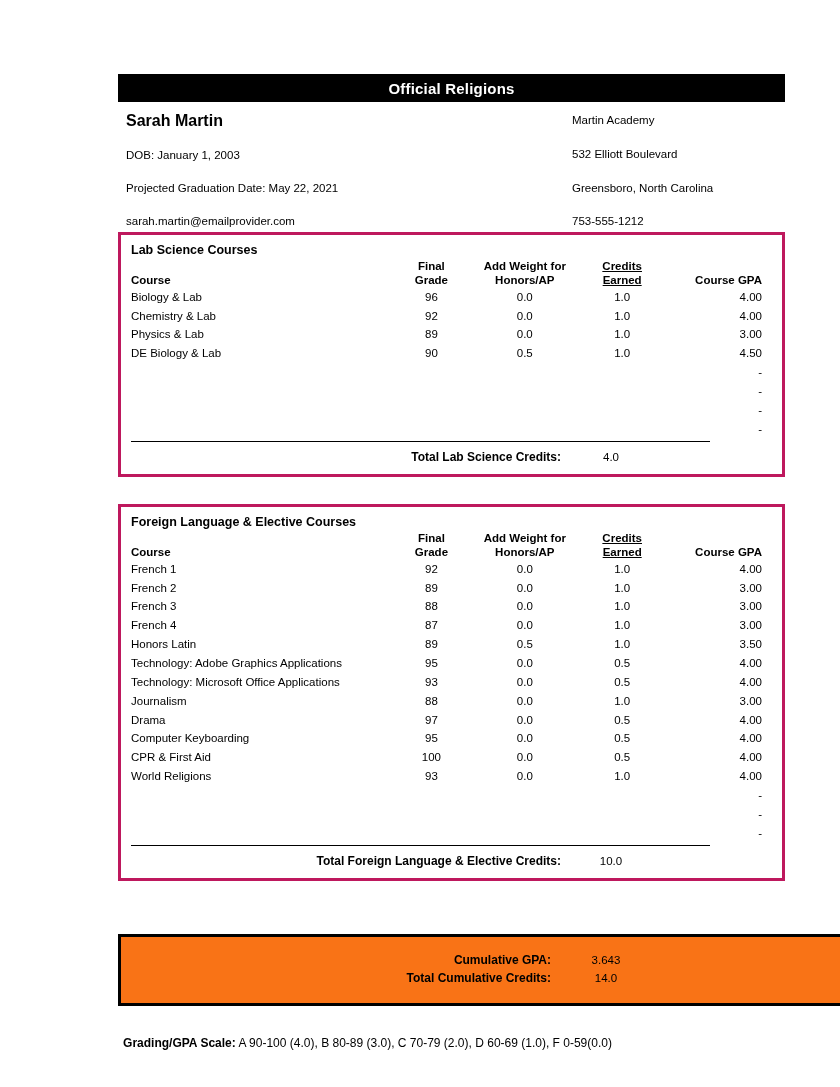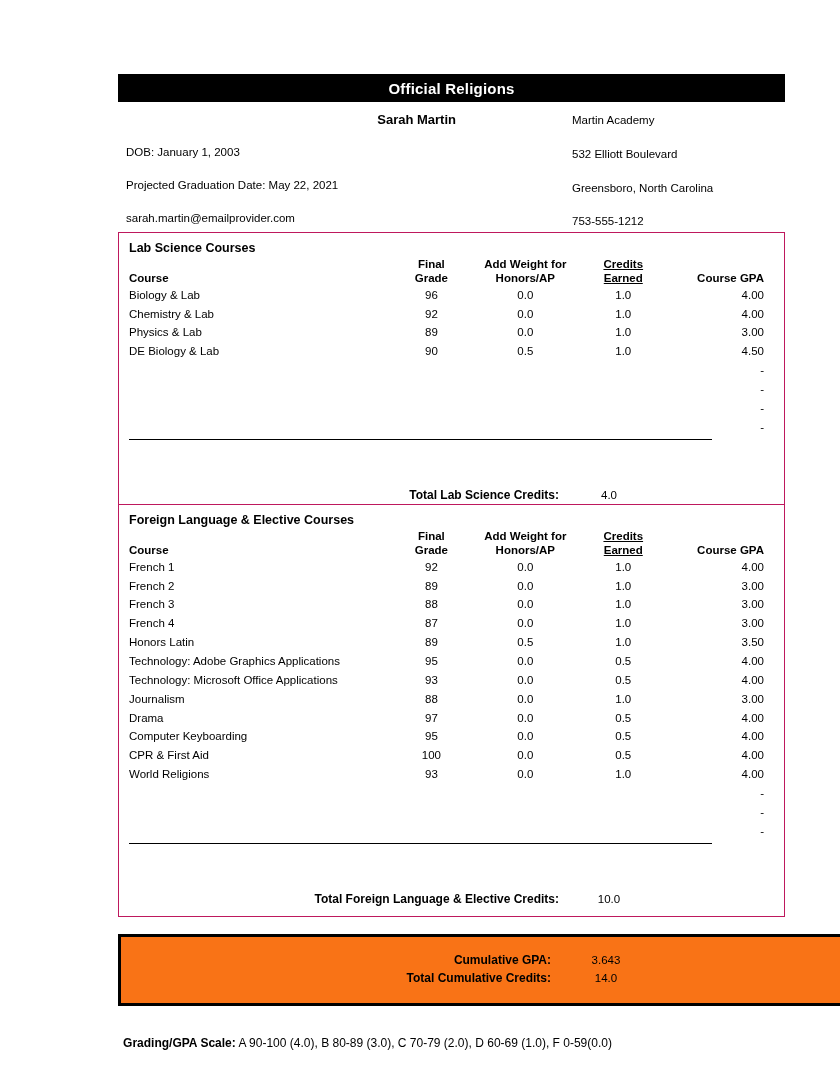--- a/index.html
+++ b/index.html
@@ -43,42 +43,41 @@
     width: 330px;
   }
   .school-block {
     position: absolute;
     left: 572px;
     top: 112px;
     width: 250px;
   }
   .student-name {
     font-weight: bold;
-    font-size: 13px;
+    font-size: 16px;
     margin-bottom: 19px;
-    text-align: right;
   }
   .info-line {
     font-size: 11.5px;
     margin-bottom: 19px;
     line-height: 1.2;
   }
   .school-line {
     font-size: 11.5px;
     line-height: 1.2;
   }
   .school-line.s0 { margin-bottom: 20px; margin-top: 2px; }
   .school-line.s1 { margin-bottom: 20px; }
   .school-line.s2 { margin-bottom: 20px; }
 
   .section {
     position: absolute;
     left: 118px;
     width: 667px;
-    border: 1px solid #be185d;
+    border: 3px solid #be185d;
     background: #ffffff;
   }
   .section-inner {
     padding: 8px 10px 6px 10px;
     position: relative;
   }
   .section-title {
     font-weight: bold;
     font-size: 12.5px;
     margin-bottom: 2px;
@@ -120,21 +119,20 @@
     margin-top: 2px;
     margin-right: 62px;
   }
   .totals-row {
     display: flex;
     align-items: baseline;
     font-weight: bold;
     font-size: 12px;
     padding-top: 8px;
     padding-bottom: 4px;
-    margin-top: 40px;
   }
   .totals-label {
     width: 430px;
     text-align: right;
     padding-right: 0;
   }
   .totals-value {
     font-weight: normal;
     width: 100px;
     text-align: center;

